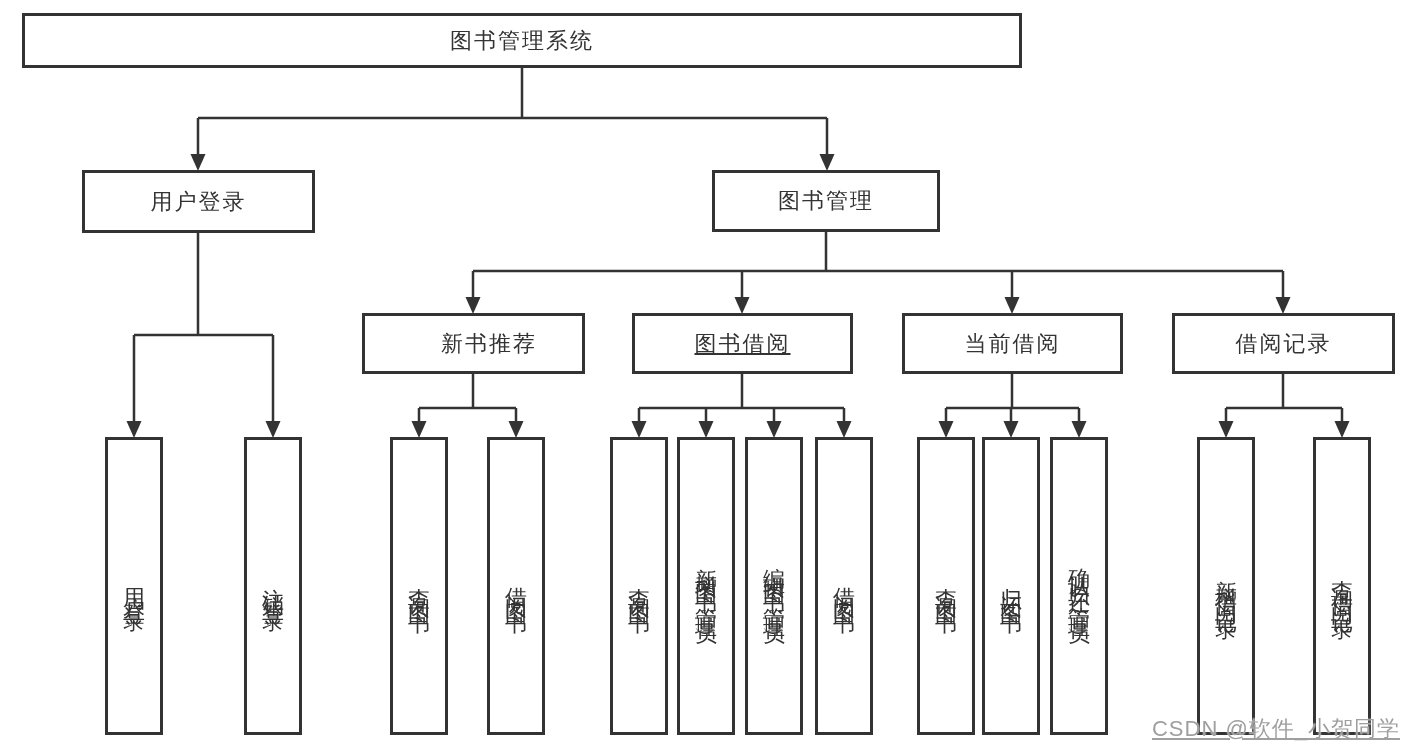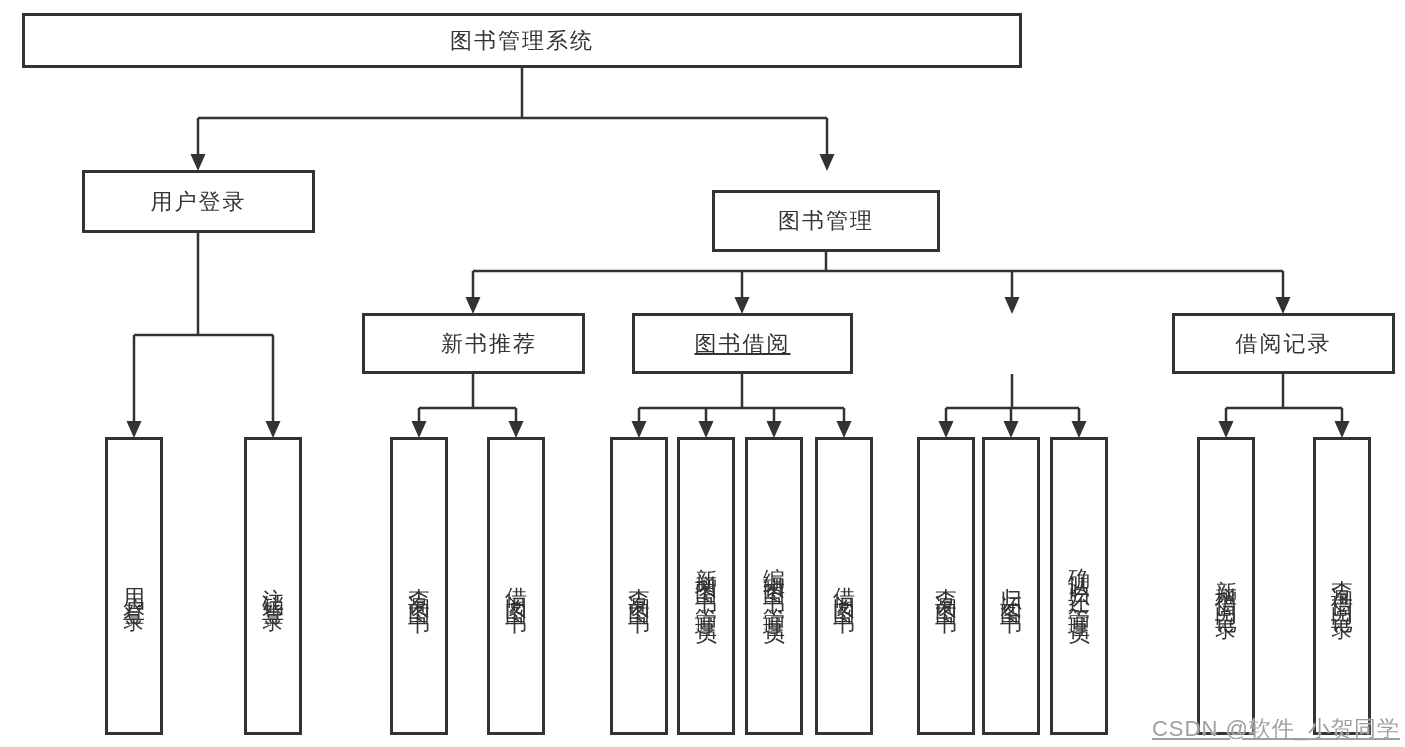--- a/index.html
+++ b/index.html
@@ -36,21 +36,21 @@
     white-space: nowrap;
   }
   .node.vertical {
     writing-mode: vertical-rl;
     text-orientation: mixed;
     letter-spacing: 8px;
     white-space: normal;
   }
   .node.root    { left: 22px;  top: 13px;  width: 1000px; height: 55px; }
   .node.lvl2-a  { left: 82px;  top: 170px; width: 233px;  height: 63px; }
-  .node.lvl2-b  { left: 712px; top: 170px; width: 228px;  height: 62px; margin-top: 20px; }
+  .node.lvl2-b  { left: 712px; top: 170px; width: 228px;  height: 62px; }
   .node.lvl3    { top: 313px;  height: 61px; }
   .node.l3-1 { left: 362px;  width: 223px; padding-left: 31px; }
   .node.l3-2 { left: 632px;  width: 221px; text-decoration: underline; }
   .node.l3-3 { left: 902px;  width: 221px; }
   .node.l3-4 { left: 1172px; width: 223px; }
   .node.leaf { top: 437px; width: 58px; height: 298px; }
   .leaf.a1 { left: 105px; }  .leaf.a2 { left: 244px; }
   .leaf.b1 { left: 390px; }  .leaf.b2 { left: 487px; }
   .leaf.c1 { left: 610px; }  .leaf.c2 { left: 677px; }
   .leaf.c3 { left: 745px; }  .leaf.c4 { left: 815px; }
@@ -106,20 +106,21 @@
     </g>
   </svg>
 
   <div class="node root">图书管理系统</div>
 
   <div class="node lvl2-a">用户登录</div>
   <div class="node lvl2-b">图书管理</div>
 
   <div class="node lvl3 l3-1">新书推荐</div>
   <div class="node lvl3 l3-2">图书借阅</div>
+  <div class="node lvl3 l3-3">当前借阅</div>
   <div class="node lvl3 l3-4">借阅记录</div>
 
   <div class="node leaf vertical a1">用户登录</div>
   <div class="node leaf vertical a2">注销登录</div>
 
   <div class="node leaf vertical b1">查询图书</div>
   <div class="node leaf vertical b2">借阅图书</div>
 
   <div class="node leaf vertical c1">查询图书</div>
   <div class="node leaf vertical c2">新增图书（管理员）</div>

